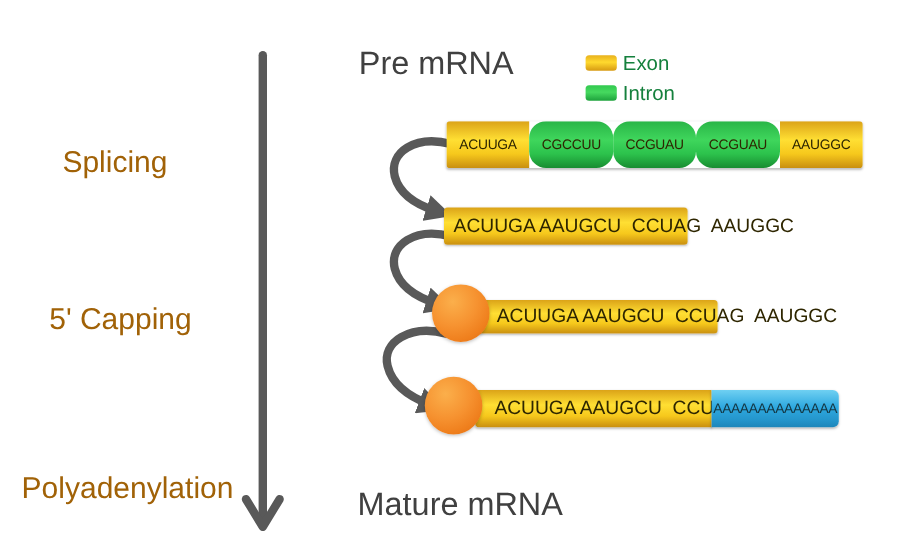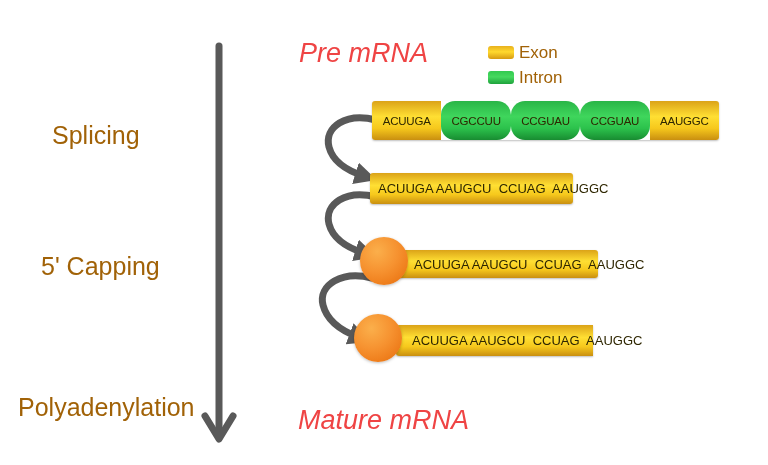--- a/index.html
+++ b/index.html
@@ -1,39 +1,39 @@
 <!DOCTYPE html>
 <html><head>
 <meta charset="utf-8">
 <style>
   html,body{margin:0;padding:0;background:#ffffff;}
   .canvas{
     position:relative;width:768px;height:465px;background:#ffffff;overflow:hidden;
     font-family:"Liberation Sans", sans-serif;color:#1c1c1c;
   }
   .overlay{position:absolute;left:0;top:0;width:768px;height:465px;pointer-events:none;}
-  .title{position:absolute;font-size:27px;color:#ef4444;white-space:nowrap;font-style:italic;}
+  .title{position:absolute;font-size:27px;color:#404040;white-space:nowrap;}
   .title.pre{left:299px;top:38px;}
   .title.mature{left:298px;top:405px;}
   .step-label{position:absolute;font-size:25px;color:#a16207;white-space:nowrap;}
   .step-splicing{left:52px;top:121px;}
   .step-capping{left:41px;top:240px;margin-top:12px;}
   .step-polyadenylation{left:18px;top:365px;margin-top:28px;}
   .legend{position:absolute;left:488px;top:40px;}
   .legend-row{display:flex;align-items:center;height:25px;}
   .swatch{width:26px;height:13px;border-radius:3px;margin-right:5px;}
   .swatch.exon{background:linear-gradient(180deg,#e8b11e 0%,#ffd92e 45%,#d79a12 100%);}
   .swatch.intron{background:linear-gradient(180deg,#32c94f 0%,#46d95f 45%,#1ea23c 100%);}
-  .legend-label{font-size:17px;color:#a16207;}
+  .legend-label{font-size:17px;color:#15803d;}
   .strand{position:absolute;border-radius:3px;box-shadow:0 1px 2px rgba(0,0,0,0.25);}
   .exon-bg{background:linear-gradient(180deg,#dba318 0%,#ffdf33 40%,#f6c81c 70%,#c98f10 100%);}
   .intron-bg{background:linear-gradient(180deg,#29b547 0%,#3fd65c 40%,#2cc24c 70%,#188c31 100%);border-radius:14px;}
   .strand-1{left:372px;top:101px;width:347px;height:39px;display:flex;overflow:hidden;}
   .strand-1 .seg{flex:1;display:flex;align-items:center;justify-content:center;}
-  .seq{font-size:13px;color:#2e2600;white-space:pre;letter-spacing:0px;}
+  .seq{font-size:16px;color:#2e2600;white-space:pre;letter-spacing:0px;}
   .strand-1 .seq{font-size:11.5px;letter-spacing:-0.2px;}
   .strand-2{left:370px;top:173px;width:203px;height:31px;display:flex;align-items:center;padding-left:8px;box-sizing:border-box;}
   .strand-3{left:398px;top:250px;width:200px;height:28px;display:flex;align-items:center;padding-left:16px;box-sizing:border-box;}
   .strand-4y{left:396px;top:325px;width:197px;height:31px;display:flex;align-items:center;padding-left:16px;box-sizing:border-box;border-radius:3px 0 0 3px;}
   .strand-4b{left:593px;top:325px;width:106px;height:31px;display:flex;align-items:center;justify-content:center;box-sizing:border-box;border-radius:0 5px 5px 0;
     background:linear-gradient(180deg,#6fd0f2 0%,#2fa9e0 45%,#2496cc 80%,#1d86ba 100%);}
   .strand-4b .seq{color:#143642;font-size:11.5px;letter-spacing:-0.3px;}
   .cap{position:absolute;width:48px;height:48px;border-radius:50%;z-index:3;
     background:radial-gradient(circle at 36% 30%,#fbaf4b 0%,#f69230 45%,#ef7f1d 72%,#d96a10 100%);
     box-shadow:0 1px 3px rgba(0,0,0,0.25);}
@@ -101,16 +101,19 @@
 
   <div class="cap cap-3"></div>
   <div class="strand exon-bg strand-3">
     <span class="seq">ACUUGA AAUGCU  CCUAG  AAUGGC</span>
   </div>
 
   <div class="cap cap-4"></div>
   <div class="strand exon-bg strand-4y">
     <span class="seq">ACUUGA AAUGCU  CCUAG  AAUGGC</span>
   </div>
+  <div class="strand strand-4b">
+    <span class="seq">AAAAAAAAAAAAAA</span>
+  </div>
 
   <div class="title mature">Mature mRNA</div>
 
 </div>
 
 </body></html>

